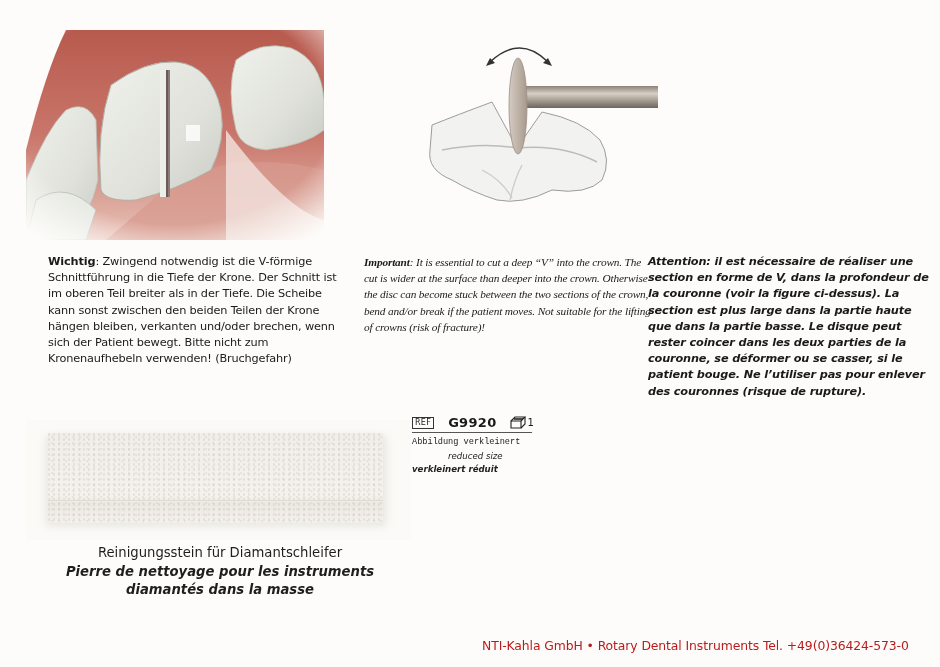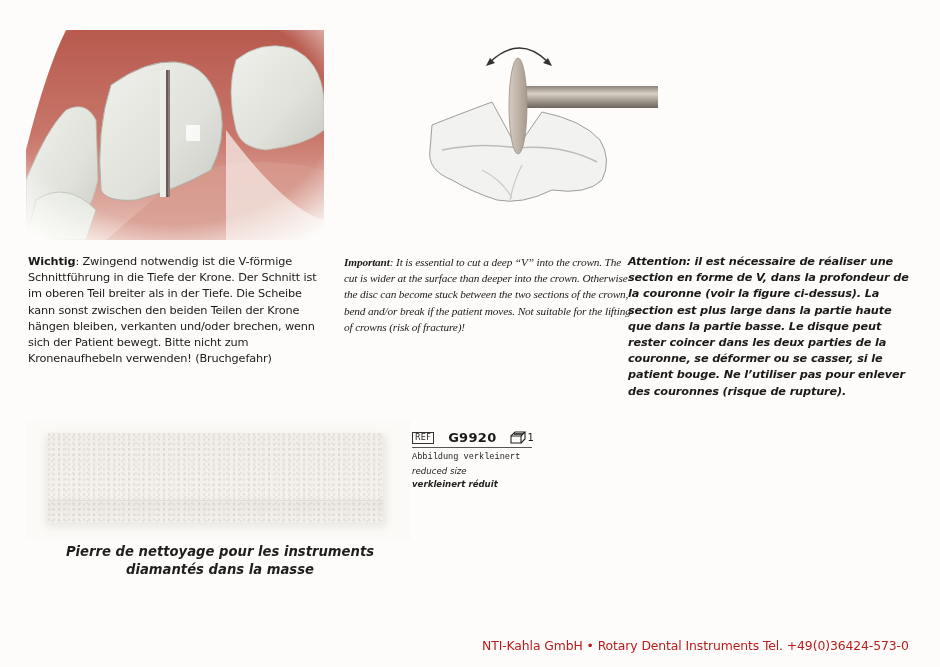--- a/index.html
+++ b/index.html
@@ -2,45 +2,45 @@
 <html><head>
   <meta charset="utf-8">
   <style>
     * { box-sizing: border-box; margin: 0; padding: 0; }
     html, body { width: 940px; height: 667px; overflow: hidden; background: #fdfcfa; }
     body { position: relative; font-family: "DejaVu Sans", sans-serif; color: #1a1a1a; }
 
     .fig-teeth { position: absolute; left: 26px; top: 30px; width: 298px; height: 210px; overflow: hidden; background: #fdfcfa; }
     .fig-disc { position: absolute; left: 402px; top: 30px; width: 256px; height: 192px; overflow: hidden; background: #fdfcfa; }
 
-    .textcol { position: absolute; top: 254px; font-size: 11.3px; line-height: 16.2px; letter-spacing: -0.15px; }
+    .textcol { position: absolute; top: 254px; font-size: 11.3px; line-height: 16.2px; letter-spacing: -0.15px; margin-left: 20px; }
     .col-de { left: 28px; width: 290px; }
     .col-en { left: 344px; width: 288px; font-style: italic; font-family: Liberation Serif, serif; }
     .col-fr { left: 628px; width: 290px; font-style: italic; font-weight: bold; }
     .bold { font-weight: bold; }
 
     .stone-wrap { position: absolute; left: 26px; top: 420px; width: 385px; height: 120px; background: #fbfaf7; }
     .stone-shadow { position: absolute; left: 20px; top: 16px; width: 340px; height: 90px; background: #d9d6d0; filter: blur(4px); opacity: 0.6; }
     .stone { position: absolute; left: 22px; top: 13px; width: 335px; height: 90px;
       background:
         radial-gradient(circle at 20% 30%, rgba(200,192,184,0.35) 1px, transparent 1.5px) 0 0/5px 5px,
         radial-gradient(circle at 60% 70%, rgba(210,202,194,0.35) 1px, transparent 1.5px) 0 0/7px 6px,
         linear-gradient(#f1ede8 0%, #f5f2ee 70%, #ece8e2 78%, #f4f1ed 100%);
       border-radius: 1px; }
     .stone-edge { position: absolute; left: 22px; top: 80px; width: 335px; height: 1px; background: #e0dbd4; }
 
-    .ref-block { position: absolute; left: 412px; top: 430px; width: 120px; }
+    .ref-block { position: absolute; left: 412px; top: 415px; width: 120px; }
     .ref-row { display: flex; align-items: center; height: 18px; border-bottom: 1px solid #555; padding-bottom: 2px; }
     .ref-badge { border: 1px solid #333; font-size: 8px; line-height: 10px; padding: 0 2px; letter-spacing: 0.3px; color: #222; }
     .ref-code { font-weight: bold; font-size: 13px; margin-left: 14px; letter-spacing: 0.3px; }
     .pkg { margin-left: 14px; display: flex; align-items: center; }
     .pkg-count { font-size: 10px; margin-left: 1px; }
     .ref-line { font-size: 8.6px; line-height: 13.5px; color: #222; }
     .ref-line.l1 { margin-top: 3px; font-family: Liberation Mono, monospace; }
-    .ref-line.it { font-style: italic; }
+    .ref-line.it { font-style: italic; margin-left: 36px; }
     .ref-line.bi { font-style: italic; font-weight: bold; }
 
     .caption { position: absolute; left: 30px; top: 543px; width: 380px; text-align: center; color: #1e1e1e; }
     .cap-de { font-size: 13.2px; line-height: 20px; }
     .cap-en { font-size: 13.2px; line-height: 20px; font-style: italic; }
     .cap-fr { font-size: 13.2px; line-height: 18px; font-style: italic; font-weight: bold; }
 
     .footer { position: absolute; left: 482px; top: 638px; font-size: 12.4px; color: #b91c1c; letter-spacing: -0.1px; white-space: nowrap; }
   </style>
 </head>
@@ -144,16 +144,17 @@
       </svg>
       <span class="pkg-count">1</span>
     </span>
   </div>
   <div class="ref-line l1">Abbildung verkleinert</div>
   <div class="ref-line it">reduced size</div>
   <div class="ref-line bi">verkleinert réduit</div>
 </div>
 
 <div class="caption">
+  <div class="cap-de">Reinigungsstein für Diamantschleifer</div>
   <div class="cap-fr">Pierre de nettoyage pour les instruments diamantés dans la masse</div>
 </div>
 
 <div class="footer">NTI-Kahla GmbH • Rotary Dental Instruments Tel. +49(0)36424-573-0</div>
 
 </body></html>

